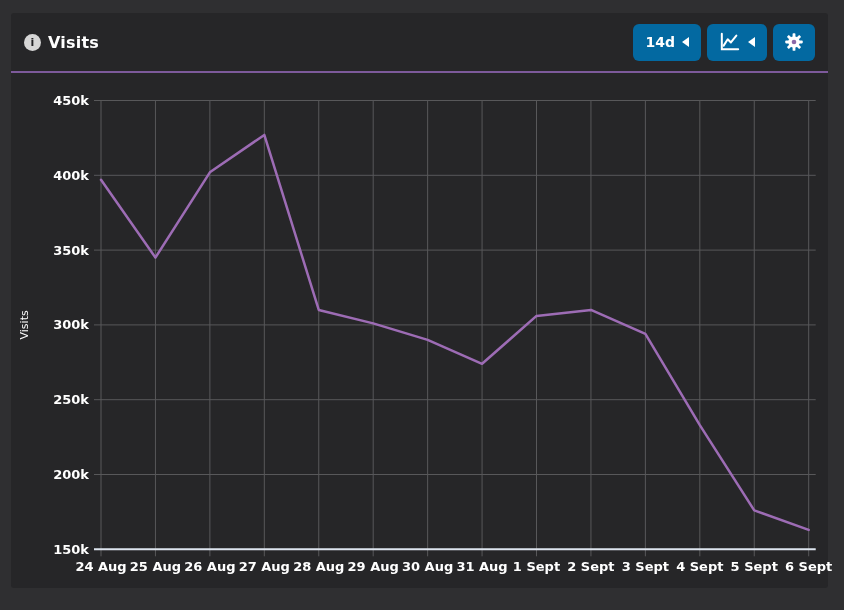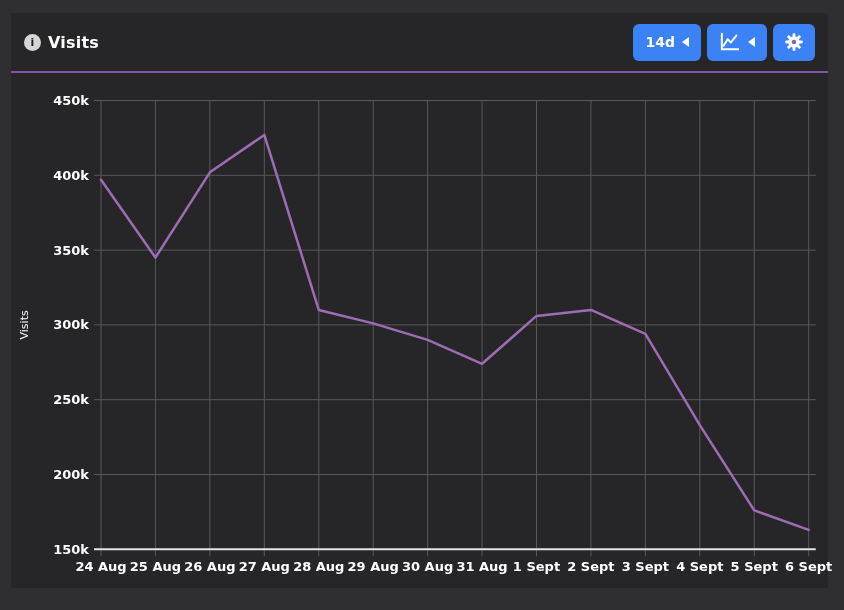--- a/index.html
+++ b/index.html
@@ -50,21 +50,21 @@
     font-weight:700;
     letter-spacing:.2px;
   }
   .toolbar {
     margin-left:auto;
     display:flex;
     gap:6px;
     align-items:center;
   }
   .tbtn {
-    background:#3b82f6;
+    background:#0369a1;
     border:none;
     border-radius:6px;
     height:37px;
     min-width:39px;
     padding:0 12px;
     color:#ffffff;
     font-family:inherit;
     font-size:14px;
     font-weight:700;
     display:flex;

